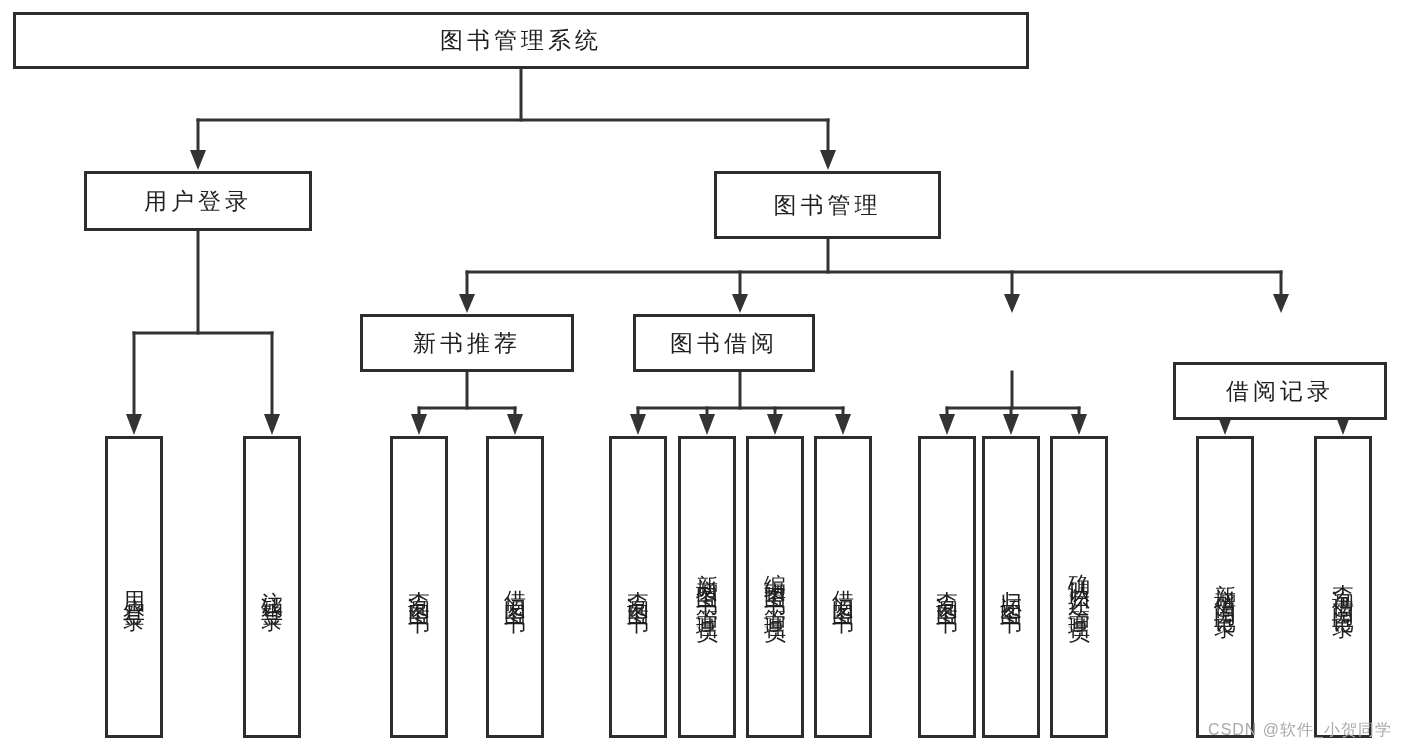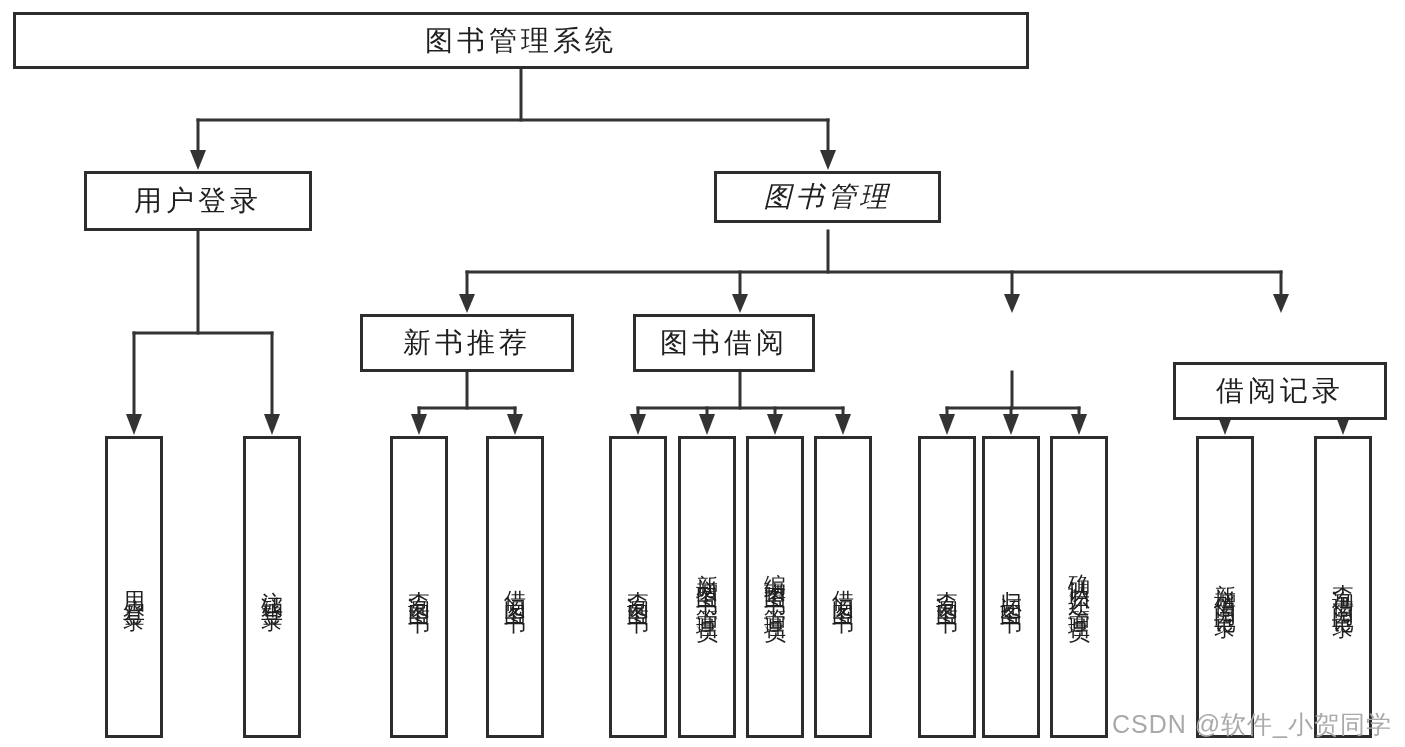--- a/index.html
+++ b/index.html
@@ -10,39 +10,39 @@
     font-family:"Liberation Sans", sans-serif;
     overflow:hidden;
   }
   .connectors{position:absolute;left:0;top:0;width:1405px;height:747px;pointer-events:none;}
   .hbox{
     position:absolute;
     box-sizing:border-box;
     border:3px solid #2d2d2d;
     background:#ffffff;
     display:flex;align-items:center;justify-content:center;
-    font-size:28px;letter-spacing:4px;color:#1f1f1f;
+    font-size:23px;letter-spacing:4px;color:#1f1f1f;
     white-space:nowrap;
   }
   .vbox{
     position:absolute;
     top:436px;height:302px;width:58px;
     box-sizing:border-box;
     border:3px solid #2d2d2d;
     background:#ffffff;
     writing-mode:vertical-rl;
     text-orientation:mixed;
     display:flex;align-items:center;justify-content:center;
     font-size:22px;letter-spacing:7px;color:#1f1f1f;
     line-height:1;
   }
   .watermark{
     position:absolute;
     right:13px;bottom:6px;
-    font-size:25px;
+    font-size:16px;
     color:#a9a9a9;
     letter-spacing:1px;
     white-space:nowrap;
     z-index:5;
     margin-top:10px;
   }
 </style>
 </head>
 <body>
 
@@ -117,21 +117,21 @@
       <path d="M1071 414 H1087 L1079 435 Z"></path>
 
       <path d="M1217 414 H1233 L1225 435 Z"></path>
       <path d="M1335 414 H1351 L1343 435 Z"></path>
     </g>
   </svg>
 
   <div class="hbox" style="left:13px;top:12px;width:1016px;height:57px;">图书管理系统</div>
 
   <div class="hbox" style="left:84px;top:171px;width:228px;height:60px;">用户登录</div>
-  <div class="hbox" style="left:714px;top:171px;width:227px;height:52px;font-style:italic;">图书管理</div>
+  <div class="hbox" style="left:714px;top:171px;width:227px;height:68px;">图书管理</div>
 
   <div class="hbox" style="left:360px;top:314px;width:214px;height:58px;">新书推荐</div>
   <div class="hbox" style="left:633px;top:314px;width:182px;height:58px;">图书借阅</div>
   <div class="hbox" style="left:1173px;top:314px;width:214px;height:58px;margin-top:48px;">借阅记录</div>
 
   <div class="vbox" style="left:105px;">用户登录</div>
   <div class="vbox" style="left:243px;">注销登录</div>
 
   <div class="vbox" style="left:390px;">查询图书</div>
   <div class="vbox" style="left:486px;">借阅图书</div>

